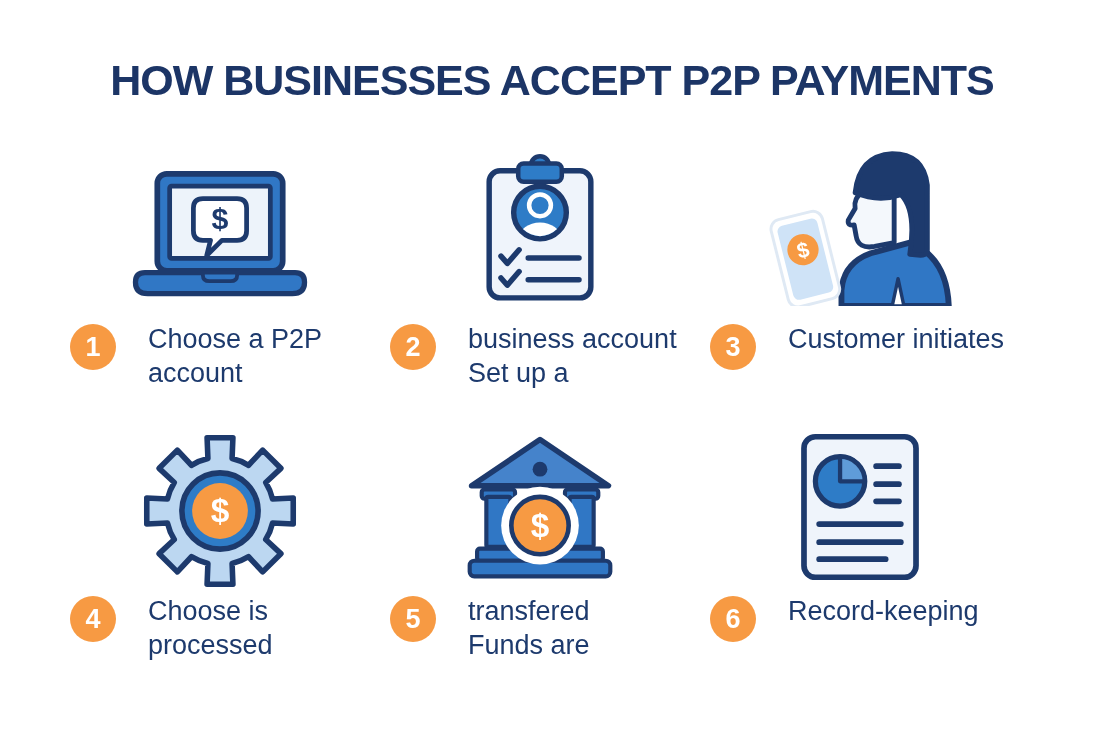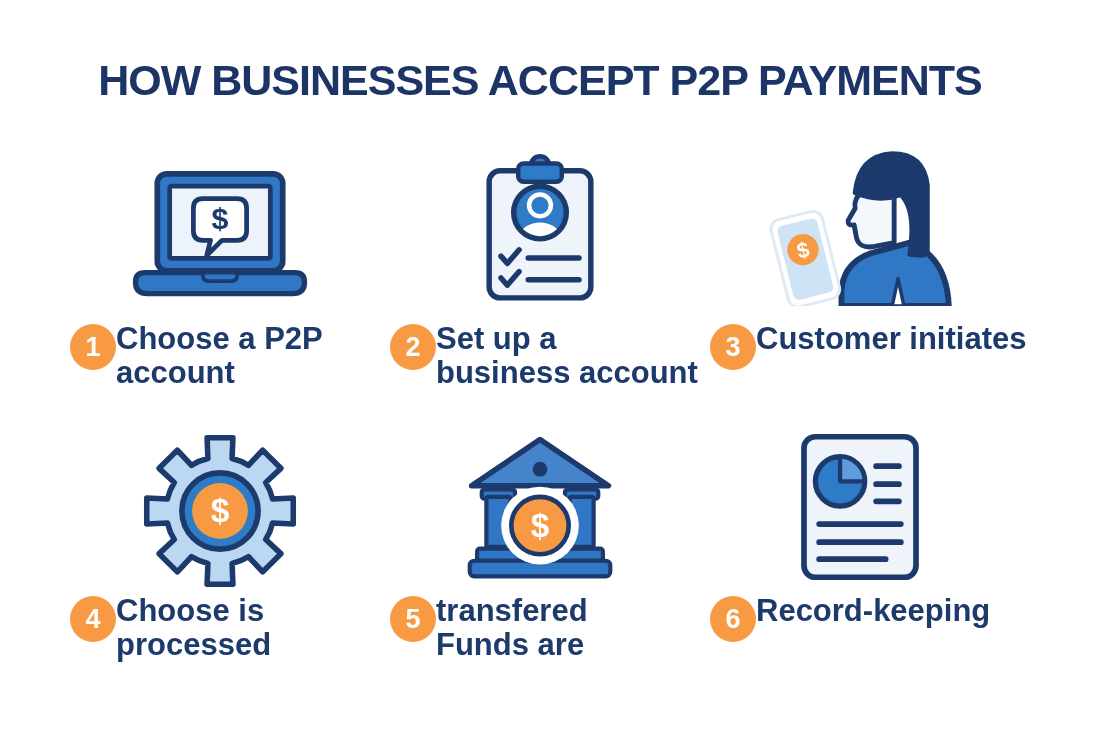--- a/index.html
+++ b/index.html
@@ -1,40 +1,40 @@
 <!DOCTYPE html>
 <html><head>
 <meta charset="utf-8">
 <style>
   html,body{margin:0;padding:0;background:#ffffff;}
   #canvas{
     position:relative;width:1110px;height:740px;background:#ffffff;overflow:hidden;
     font-family:"Liberation Sans",sans-serif;
   }
   .title{
-    position:absolute;top:56px;left:0;width:1080px;text-align:center;
+    position:absolute;top:56px;left:12px;width:1080px;text-align:center;
     font-size:43px;font-weight:bold;letter-spacing:-1px;color:#1c3566;white-space:nowrap;
   }
   .cell{position:absolute;width:320px;}
   .r1{top:140px;}
   .r2{top:424px;}
   .c1{left:70px;}
   .c2{left:390px;}
   .c3{left:710px;}
   .icon-area{width:300px;height:166px;display:flex;justify-content:center;align-items:flex-end;}
   .step-row{display:flex;align-items:flex-start;margin-top:18px;}
   .r2 .step-row{margin-top:6px;}
   .badge{
     width:46px;height:46px;border-radius:50%;background:#f79a43;flex:0 0 46px;
     display:flex;align-items:center;justify-content:center;
     color:#ffffff;font-size:27px;font-weight:bold;
   }
   .label{
-    margin-left:0;margin-top:-2px;
-    color:#1d3a6d;font-size:31px;line-height:34px;font-weight:bold;
+    margin-left:32px;margin-top:-2px;
+    color:#1d3a6d;font-size:27px;line-height:34px;font-weight:normal;
   }
   svg{display:block;}
   .mb8{margin-bottom:8px;}
 </style>
 </head>
 <body>
 
 <div id="canvas">
 
   <div class="title">HOW BUSINESSES ACCEPT P2P PAYMENTS</div>
@@ -73,22 +73,22 @@
         <circle cx="65" cy="60" r="12" fill="#2e7cc7" stroke="#ffffff" stroke-width="5"></circle>
         <polyline points="22,116 29,124 42,109" fill="none" stroke="#1d3a6d" stroke-width="6" stroke-linecap="round" stroke-linejoin="round"></polyline>
         <line x1="52" y1="118" x2="108" y2="118" stroke="#1d3a6d" stroke-width="6" stroke-linecap="round"></line>
         <polyline points="22,140 29,148 42,133" fill="none" stroke="#1d3a6d" stroke-width="6" stroke-linecap="round" stroke-linejoin="round"></polyline>
         <line x1="52" y1="142" x2="108" y2="142" stroke="#1d3a6d" stroke-width="6" stroke-linecap="round"></line>
       </svg>
     </div>
     <div class="step-row">
       <div class="badge">2</div>
       <div class="label">
+        <div>business account</div>
         <div>Set up a</div>
-        <div>business account</div>
       </div>
     </div>
   </div>
 
   <div class="cell r1 c3">
     <div class="icon-area">
       <svg width="186" height="162" viewBox="0 0 190 166">
         <path d="M76,166 L76,150 Q78,122 106,112 L146,101 Q184,116 186,166 Z" fill="#3077c5" stroke="#1d3a6d" stroke-width="6" stroke-linejoin="round"></path>
         <path d="M128,166 L134,138 L140,166 Z" fill="#ffffff" stroke="#1d3a6d" stroke-width="3.5" stroke-linejoin="round"></path>
         <path d="M98,48 Q88,56 90,66 L83,78 Q82,84 89,83 L91,94 Q93,108 110,105 L130,101 L130,52 Z" fill="#f4f8fc" stroke="#1d3a6d" stroke-width="5" stroke-linejoin="round"></path>

